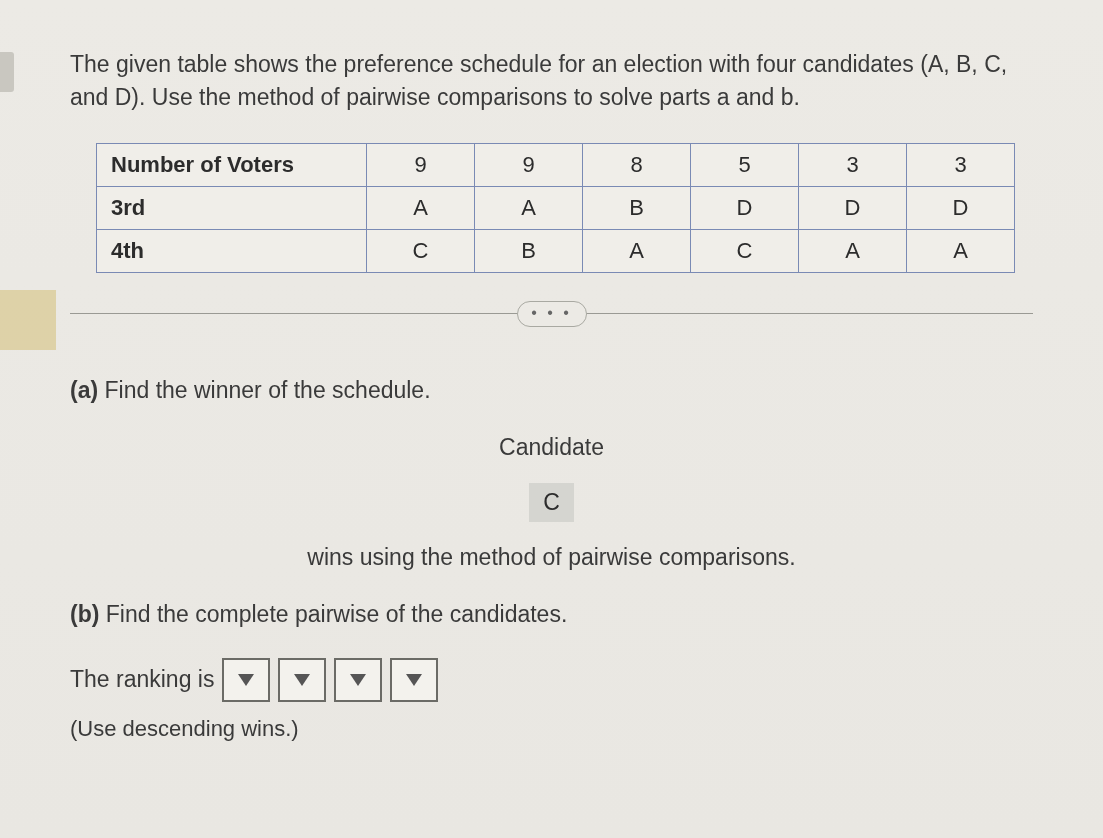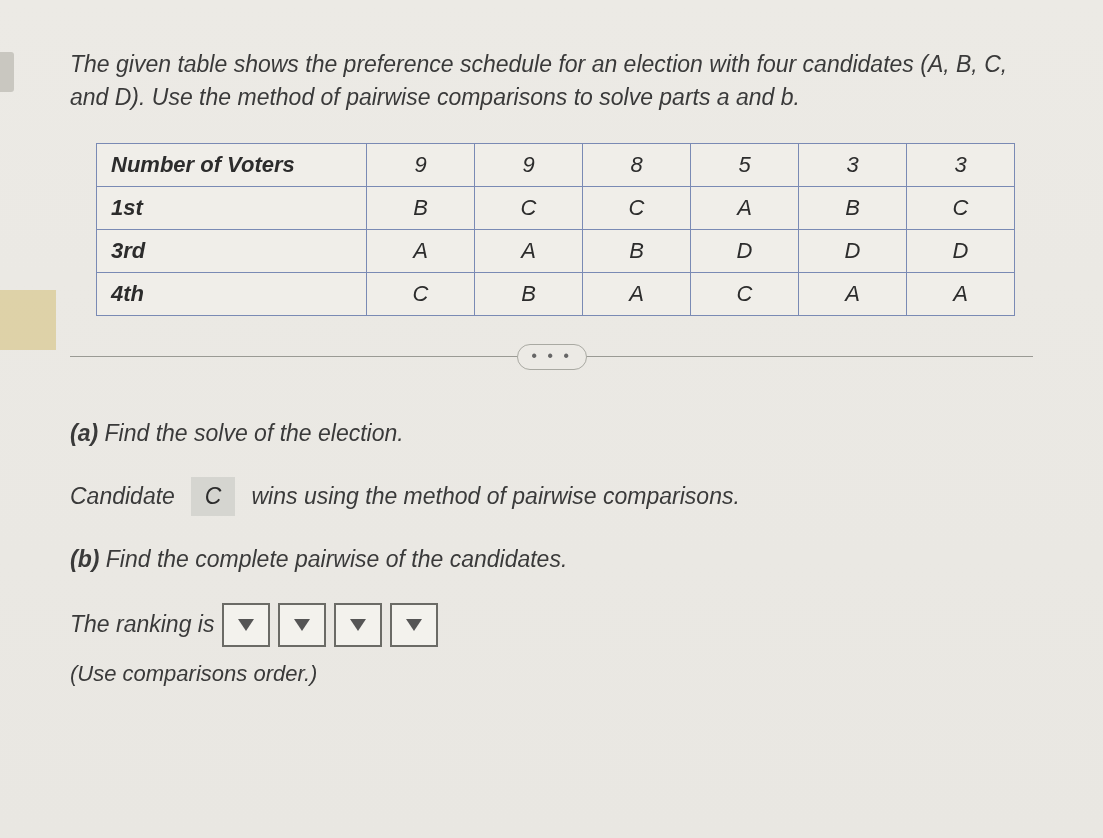--- a/index.html
+++ b/index.html
@@ -11,21 +11,20 @@
     width: 1103px;
     height: 838px;
     position: relative;
     color: #333;
   }
   .page {
     padding: 25px 70px 43px 70px;
     background: linear-gradient(180deg, #eceae5 0%, #e9e7e2 100%);
     min-height: 838px;
     position: relative;
-    font-style: italic;
   }
   .left-tab {
     position: absolute;
     left: 0;
     top: 52px;
     width: 14px;
     height: 40px;
     background: #c9c7c0;
     border-radius: 0 3px 3px 0;
   }
@@ -94,22 +93,23 @@
     font-size: 23px;
     color: #3a3a3a;
     margin: 0 0 30px 0;
   }
   .answer-line {
     font-size: 23px;
     color: #3a3a3a;
     margin: 0 0 30px 0;
     display: flex;
     align-items: center;
-    gap: 16px;
+    gap: 22px;
     flex-wrap: wrap;
+    flex-direction: column;
   }
   .answer-chip {
     display: inline-block;
     background: #d5d5d0;
     padding: 6px 14px;
     font-size: 23px;
     color: #2c2c2c;
   }
   .ranking-line {
     font-size: 23px;
@@ -150,29 +150,20 @@
           <tr>
         <th class="rowhead nv">Number of Voters</th>
         <th class="col">9</th>
         <th class="col">9</th>
         <th class="col">8</th>
         <th class="col">5</th>
         <th class="col">3</th>
         <th class="col">3</th>
       </tr>
       <tr>
-        <td class="rowhead">1st</td>
-        <td class="col">B</td>
-        <td class="col">C</td>
-        <td class="col">C</td>
-        <td class="col">A</td>
-        <td class="col">B</td>
-        <td class="col">C</td>
-      </tr>
-      <tr>
         <td class="rowhead">3rd</td>
         <td class="col">A</td>
         <td class="col">A</td>
         <td class="col">B</td>
         <td class="col">D</td>
         <td class="col">D</td>
         <td class="col">D</td>
       </tr>
       <tr>
         <td class="rowhead">4th</td>
@@ -186,21 +177,21 @@
     </tbody>
       </table>
   </div>
 
   <hr class="divider">
   <span class="ellipsis-pill">• • •</span>
 
   <div class="section">
     <p class="part-text">
       <span class="part-label">(a)</span>
-      <span>Find the solve of the election.</span>
+      <span>Find the winner of the schedule.</span>
     </p>
     <div class="answer-line">
       <span>Candidate</span>
       <span class="answer-chip">C</span>
       <span>wins using the method of pairwise comparisons.</span>
     </div>
   </div>
 
   <div class="section" style="margin-top:20px">
     <p class="part-text">
@@ -223,15 +214,15 @@
         <svg width="16" height="12" viewBox="0 0 16 12">
             <polygon points="0,0 16,0 8,12" fill="#555"></polygon>
           </svg>
       </span>
       <span class="dropdown">
         <svg width="16" height="12" viewBox="0 0 16 12">
             <polygon points="0,0 16,0 8,12" fill="#555"></polygon>
           </svg>
       </span>
     </div>
-    <div class="hint">(Use comparisons order.)</div>
+    <div class="hint">(Use descending wins.)</div>
   </div>
 </div>
 
 </body></html>

